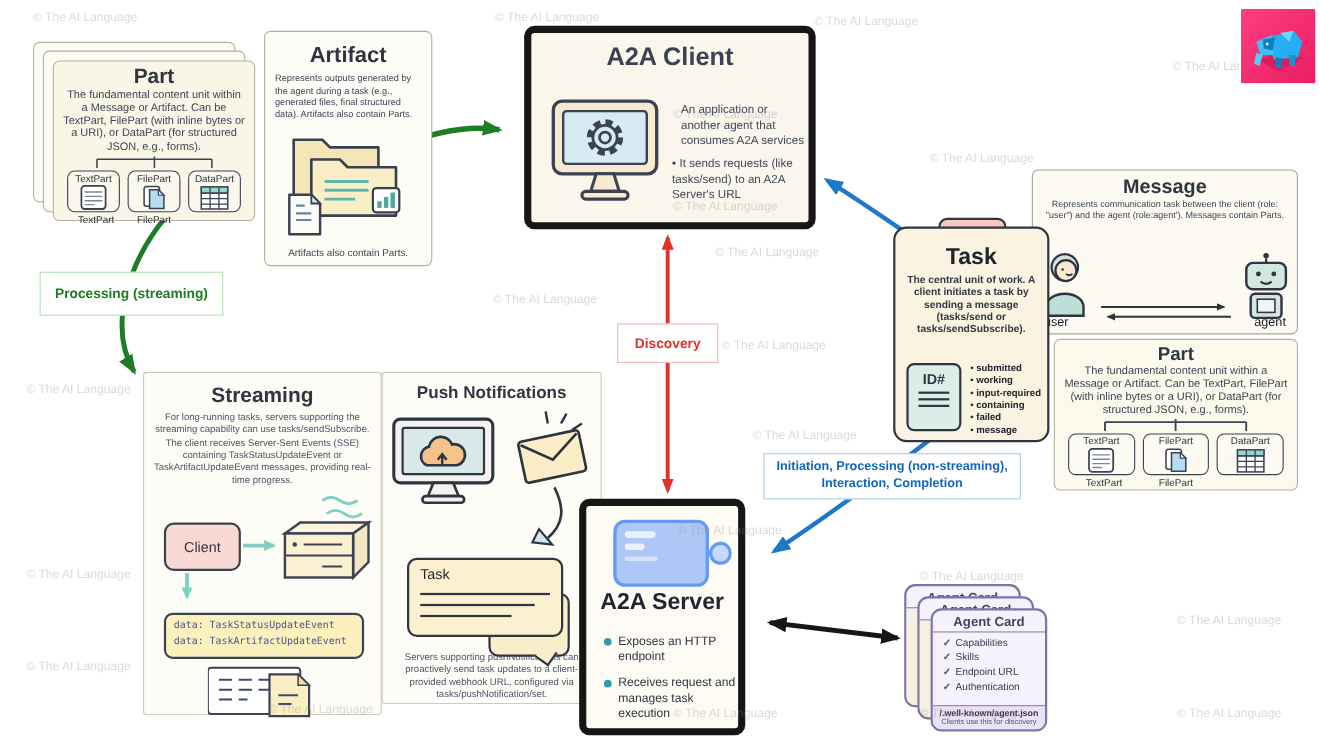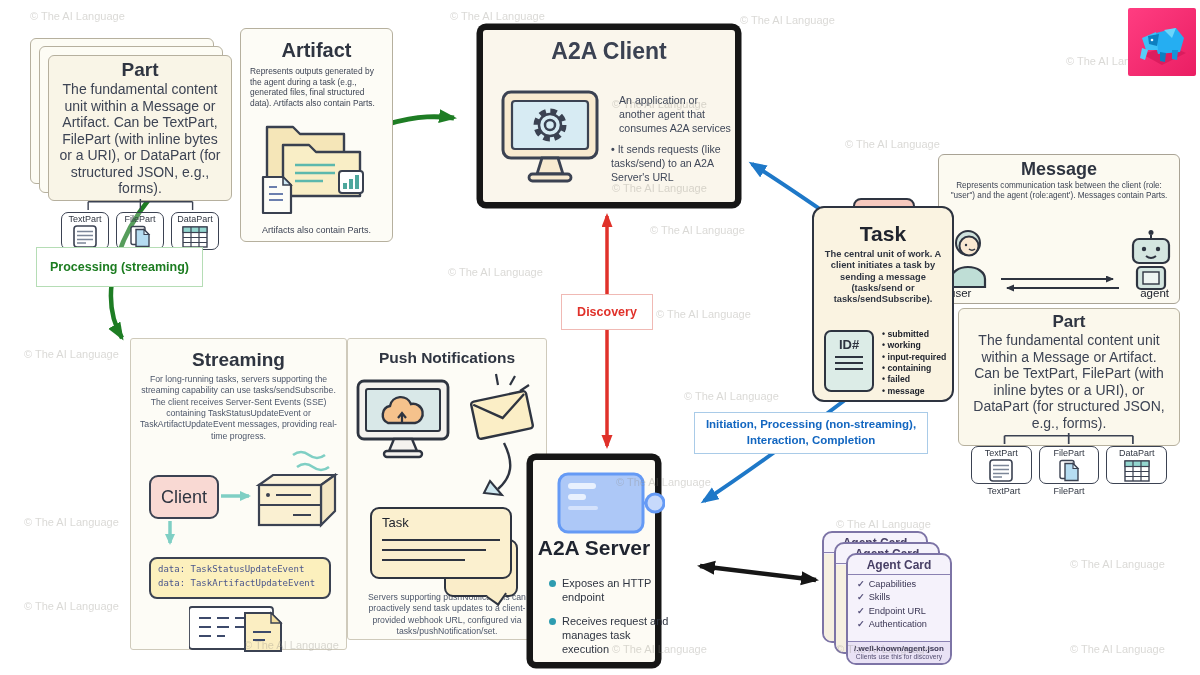--- a/index.html
+++ b/index.html
@@ -7,21 +7,21 @@
        font-family:"Liberation Sans",sans-serif;color:#2e3440}
   .wm{position:absolute;z-index:15;font-size:11px;color:rgba(140,138,126,.32);white-space:nowrap;pointer-events:none}
   .card{position:absolute;box-sizing:border-box;background:#f9f5e7;border:1.5px solid #b6b09e;border-radius:6px;z-index:10}
   .sketch{border:5px solid #161616;border-radius:8px;box-shadow:0 0 0 1.5px #161616;background:#faf6ec}
   .overlay{position:absolute;left:0;top:0;z-index:5;pointer-events:none}
   .lbl{position:absolute;z-index:12;background:#fff;display:flex;align-items:center;justify-content:center;
        text-align:center;box-sizing:border-box;font-weight:600}
   
   .part-card{display:flex;flex-direction:column;padding:4px 8px 3px;gap:2px}
   .pc-title{font-size:19px;text-align:center;font-weight:600;color:#2f3541;line-height:1}
-  .pc-desc{font-size:14px;text-align:center;color:#3d4454;line-height:1.18}
+  .pc-desc{font-size:10px;text-align:center;color:#3d4454;line-height:1.18}
   .pc-tree{width:86%;height:11px;margin:0 auto;flex-shrink:0}
   .pc-row{display:flex;gap:7px;padding:0 4px;flex:1}
   .pc-item{flex:1;border:1.8px solid #3b4252;border-radius:7px;display:flex;flex-direction:column;
            align-items:center;padding-top:1px;gap:1px;font-size:9px;color:#2f3541;background:rgba(255,255,255,.25)}
   .pc-foot{display:flex;padding:0 4px;font-size:9px;color:#2f3541}
   .pc-foot span{flex:1;text-align:center}
   
   .art-title{font-size:20px;font-weight:600;text-align:center;margin-top:10px;color:#2f3541}
   .art-desc{font-size:8.4px;color:#3d4454;padding:4px 9px 0;line-height:1.25}
   .art-cap{position:absolute;bottom:6px;width:100%;text-align:center;font-size:9px;color:#3d4454}
@@ -49,21 +49,21 @@
   .speech{position:absolute;background:#fffdf6;border:2px solid #2e3440;border-radius:11px;
           font-size:10.5px;font-weight:600;text-align:center;display:flex;align-items:center;justify-content:center}
   .speech .tail{position:absolute;width:11px;height:11px;background:#fffdf6;border-left:2px solid #2e3440;
           border-bottom:2px solid #2e3440;transform:rotate(25deg);bottom:-7px;left:14px}
   .who{position:absolute;font-size:11.5px;color:#20242e}
   
   .panel{background:#fdfcf6;border:1.3px solid #cfcabb;border-radius:3px}
   .pn-title{font-size:19px;font-weight:600;text-align:center;margin-top:10px;color:#2f3541}
   .pn-desc{font-size:8.7px;text-align:center;color:#4c566a;line-height:1.3;padding:3px 8px 0}
   .client-chip{position:absolute;left:18px;top:136px;width:66px;height:40px;background:#f9d9d3;border:2px solid #3b4252;
-          border-radius:9px;display:flex;align-items:center;justify-content:center;font-size:18px;color:#2f3541}
+          border-radius:9px;display:flex;align-items:center;justify-content:center;font-size:13px;color:#2f3541}
   .data-box{position:absolute;left:18px;top:218px;width:182px;height:42px;background:#fcf0bd;border:2px solid #3b4252;
           border-radius:8px;box-sizing:border-box;padding:4px 7px;font-family:"DejaVu Sans Mono",monospace;
           font-size:9px;line-height:1.55;color:#4a568c;white-space:nowrap}
   .bub1{position:absolute;left:22px;top:168px;width:142px;height:72px;background:#fbf0cf;border:2px solid #2e3440;
         border-radius:9px;z-index:2;box-sizing:border-box;padding:4px 10px}
   .bub1 span{font-size:13px;color:#20242e}
   .bub-line{height:0;border-top:2.2px solid #2e3440;margin-top:8px}
   .bub2{position:absolute;left:96px;top:200px;width:74px;height:58px;background:#faedc9;border:2px solid #2e3440;
         border-radius:9px;z-index:1;box-sizing:border-box;padding:8px 10px}
   .bub2 .bub-line{border-color:#4a4f62;margin-top:7px}
@@ -363,21 +363,21 @@
       <div class="bub-line" style="width:60%"></div>
     <span class="tail"></span>
   </div>
   <div class="bub1">
     <span>Task</span>
     <div class="bub-line"></div><div class="bub-line" style="width:88%"></div><div class="bub-line" style="width:70%"></div>
   </div>
   <div class="pn-desc" style="position:absolute;left:0;right:0;top:250px">Servers supporting pushNotifications can proactively send task updates to a client-provided webhook URL, configured via tasks/pushNotification/set.</div>
 </div>
 
-<div class="card sketch" style="left:528px;top:455px;width:132px;height:212px;background:#fdfbf4">
+<div class="card sketch" style="left:528px;top:455px;width:148px;height:212px;background:#fdfbf4">
   <svg width="112" height="64" viewBox="0 0 112 64" style="position:absolute;left:20px;top:12px">
     <rect x="6" y="2" width="84" height="58" rx="9" fill="#adc8f7" stroke="#659af5" stroke-width="3"></rect>
     <rect x="15" y="11" width="28" height="6" rx="3" fill="#e9f1fe"></rect>
     <rect x="15" y="22" width="18" height="6" rx="3" fill="#e9f1fe"></rect>
     <rect x="15" y="34" width="30" height="4" rx="2" fill="#d4e2fc"></rect>
     <path d="M90 31 H97" stroke="#659af5" stroke-width="3"></path>
     <circle cx="102" cy="31" r="9" fill="#c7d9fb" stroke="#659af5" stroke-width="3"></circle>
     </svg>
   <div class="big-title" style="margin-top:76px;font-size:21px;color:#1f2430">A2A Server</div>
   <div class="srv-points">

